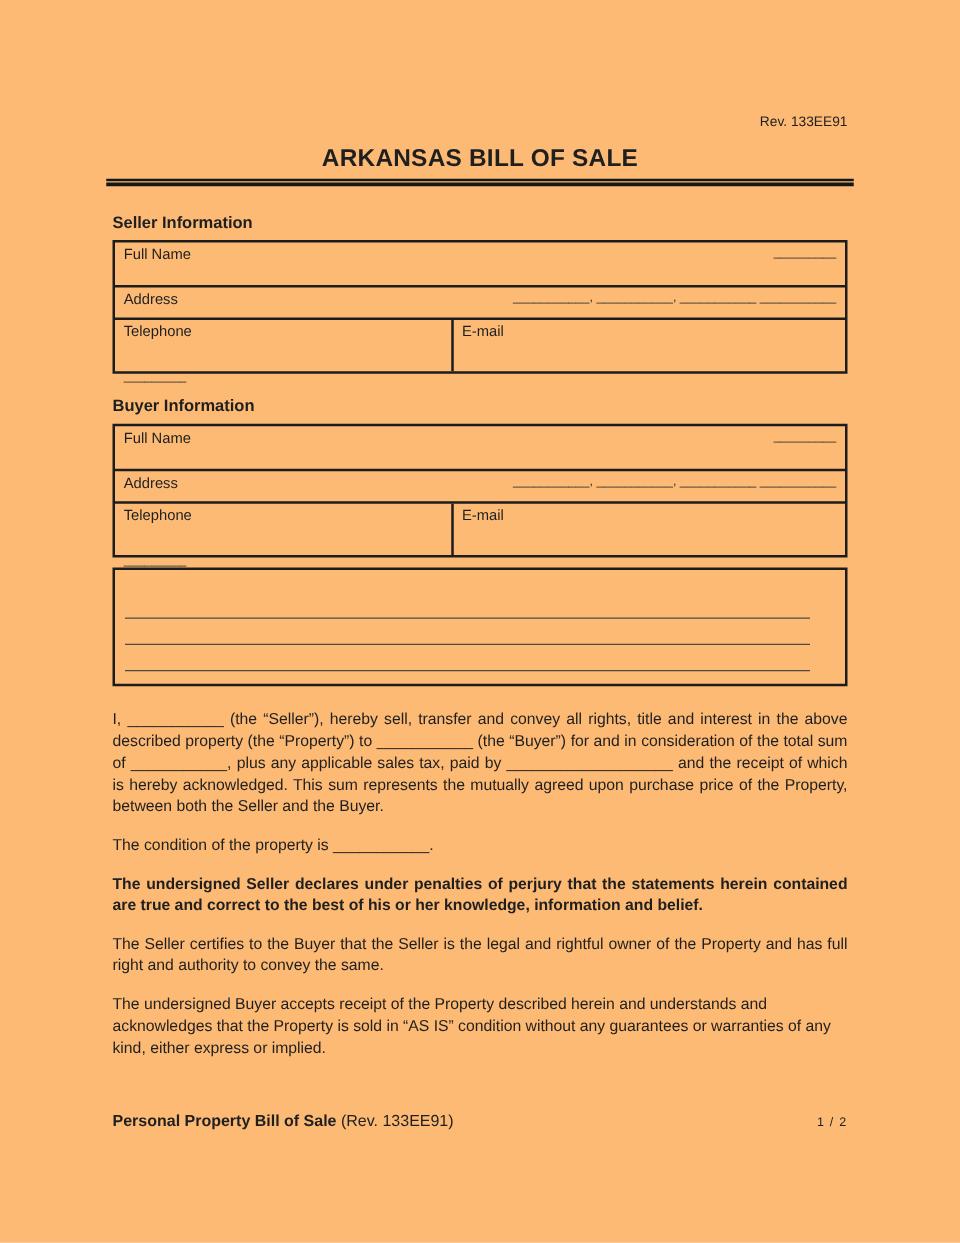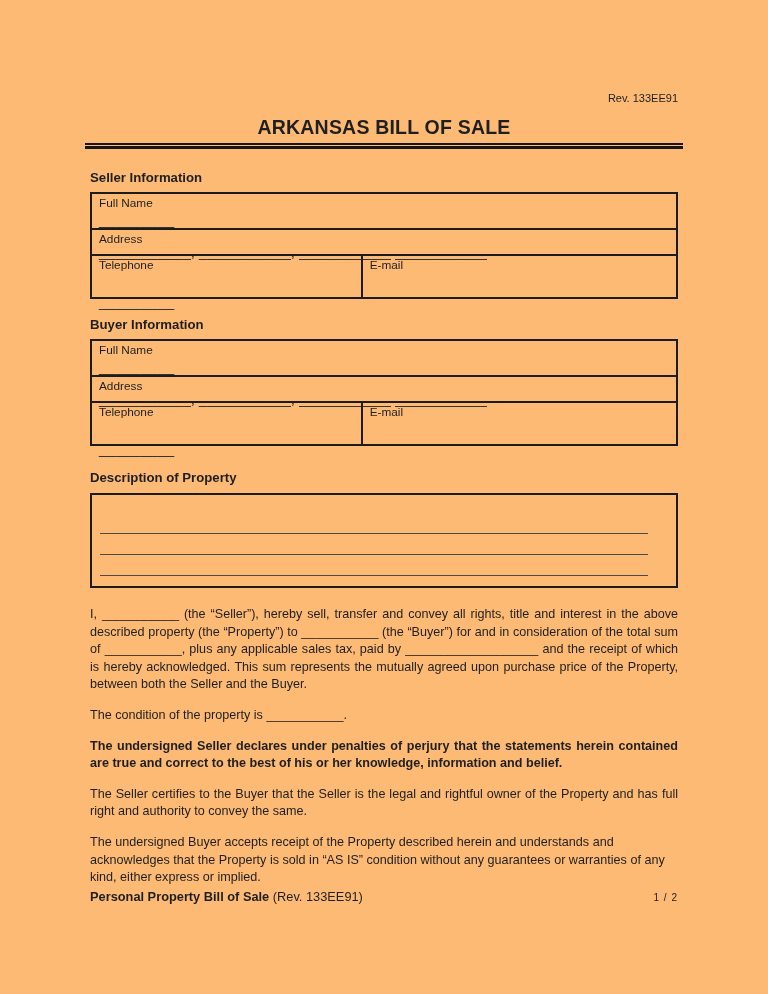--- a/index.html
+++ b/index.html
@@ -47,21 +47,21 @@
     font-weight: bold;
     line-height: 14px;
   }
   .info-table {
     margin-top: 7px;
     border: 2px solid #1c1c1c;
   }
   .info-row {
     box-sizing: border-box;
     display: flex;
-    flex-direction: column;
+    flex-direction: row;
     justify-content: space-between;
     padding: 3px 7px 3px;
   }
   .row-name { height: 36px; border-bottom: 2px solid #1c1c1c; }
   .row-address { height: 26px; border-bottom: 2px solid #1c1c1c; }
   .row-contact {
     display: flex;
     flex-direction: row;
     height: 41px;
     padding: 0;
@@ -79,21 +79,21 @@
     flex: 1;
     box-sizing: border-box;
     border-left: 2px solid #1c1c1c;
     padding: 3px 7px;
   }
   .field-label {
     font-size: 11.8px;
     line-height: 13px;
   }
   .field-blank {
-    font-size: 15px;
+    font-size: 10px;
     line-height: 11px;
     white-space: nowrap;
     color: #2a2a2a;
   }
   .description-box {
     margin-top: 8px;
     height: 95px;
     box-sizing: border-box;
     border: 2px solid #1c1c1c;
     padding: 0 28px 0 8px;
@@ -172,21 +172,20 @@
         <div class="cell-telephone">
           <div class="field-label">Telephone</div>
           <div class="field-blank">_________</div>
         </div>
         <div class="cell-email">
           <div class="field-label">E-mail</div>
         </div>
       </div>
     </div>
 
-    <div class="section-heading" style="margin-top:25px;">Description of Property</div>
 
     <div class="description-box">
       <div class="writing-line first"></div>
       <div class="writing-line next"></div>
       <div class="writing-line next"></div>
     </div>
 
     <div class="body-copy">
       <p class="first justified">I, ___________ (the “Seller”), hereby sell, transfer and convey all rights, title and interest in the above described property (the “Property”) to ___________ (the “Buyer”) for and in consideration of the total sum of ___________, plus any applicable sales tax, paid by ___________________ and the receipt of which is hereby acknowledged. This sum represents the mutually agreed upon purchase price of the Property, between both the Seller and the Buyer.</p>
       <p>The condition of the property is ___________.</p>

